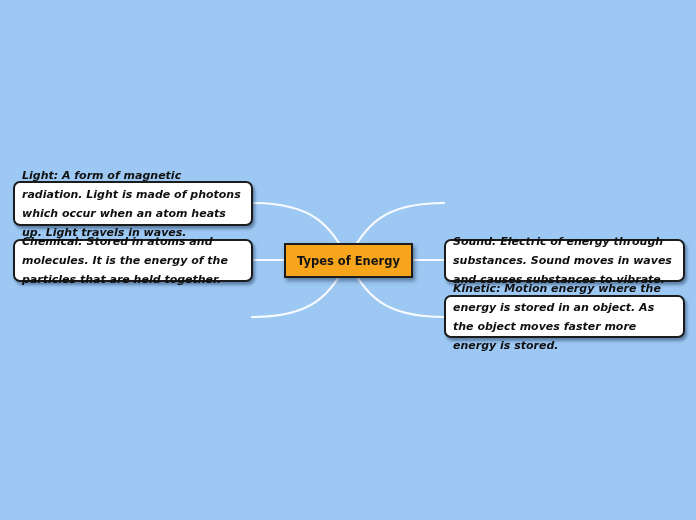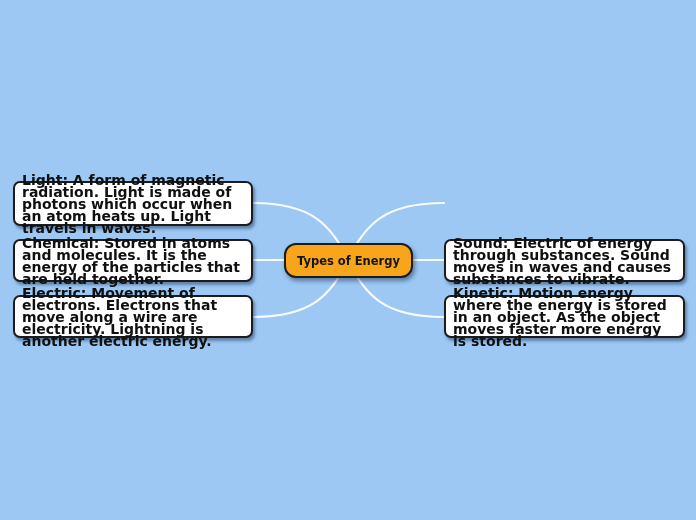--- a/index.html
+++ b/index.html
@@ -30,38 +30,39 @@
     background: #FFFFFF;
     border: 2px solid #1C1C1C;
     border-radius: 7px;
     box-shadow: 2px 3px 3px rgba(25,45,80,0.45);
     display: flex;
     align-items: center;
     padding: 3px 7px;
     cursor: default;
   }
   .topic-text {
-    font-size: 14px;
+    font-size: 11px;
     font-weight: bold;
     color: #101010;
-    line-height: 12px;
+    line-height: 19px;
     letter-spacing: 0;
+    font-style: italic;
   }
   .topic.left  { left: 13px;  width: 240px; }
   .topic.right { left: 444px; width: 241px; }
   .topic.row1 { top: 181px; height: 45px; }
   .topic.row2 { top: 239px; height: 43px; }
   .topic.row3 { top: 295px; height: 43px; }
   .root-node {
     position: absolute;
     left: 284px; top: 243px;
     width: 129px; height: 35px;
     background: #F9A51B;
     border: 2px solid #1C1C1C;
-    border-radius: 12px;
+    border-radius: 0;
     box-shadow: 2px 3px 4px rgba(25,45,80,0.5);
     display: flex;
     align-items: center;
     justify-content: center;
     cursor: default;
   }
   .root-label {
     font-size: 11.5px;
     font-weight: bold;
     color: #141414;
@@ -81,23 +82,20 @@
     <path d="M 444 260 L 348 260"></path>
     <path d="M 444 317 C 384 317, 366 296, 347 259"></path>
   </svg>
 
   <div class="topic left row1">
     <span class="topic-text">Light: A form of magnetic radiation. Light is made of photons which occur when an atom heats up. Light travels in waves.</span>
   </div>
   <div class="topic left row2">
     <span class="topic-text">Chemical: Stored in atoms and molecules. It is the energy of the particles that are held together.</span>
   </div>
-  <div class="topic left row3">
-    <span class="topic-text">Electric: Movement of electrons. Electrons that move along a wire are electricity. Lightning is another electric energy.</span>
-  </div>
 
   <div class="topic right row2">
     <span class="topic-text">Sound: Electric of energy through substances. Sound moves in waves and causes substances to vibrate.</span>
   </div>
   <div class="topic right row3">
     <span class="topic-text">Kinetic: Motion energy where the energy is stored in an object. As the object moves faster more energy is stored.</span>
   </div>
 
   <div class="root-node">
     <span class="root-label">Types of Energy</span>

